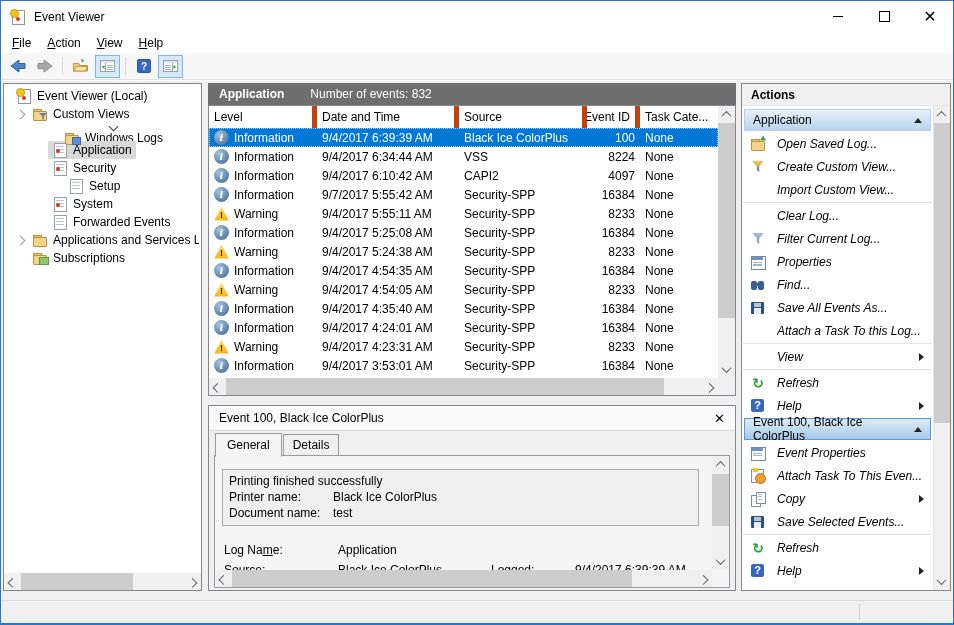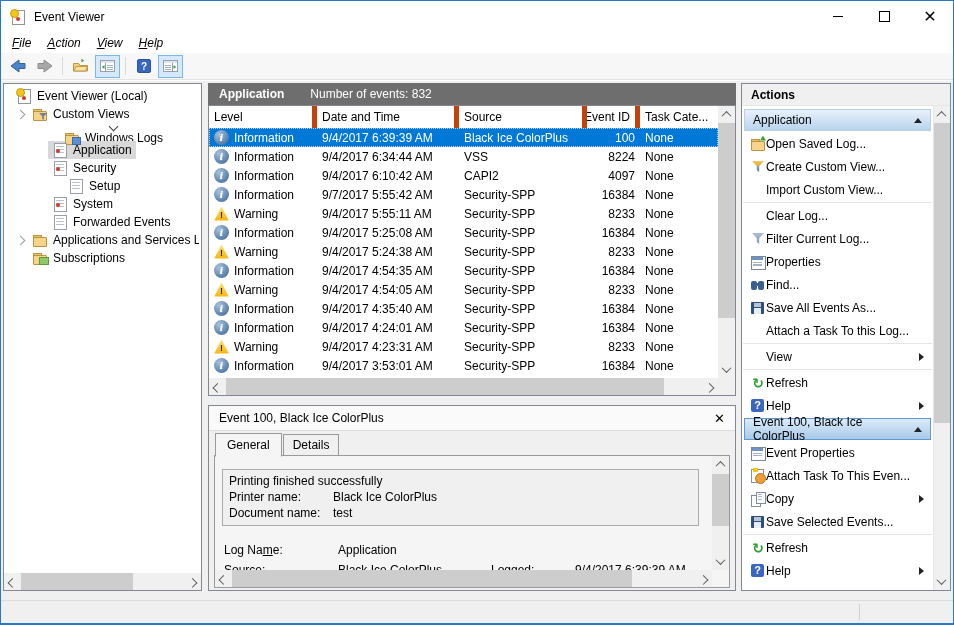--- a/index.html
+++ b/index.html
@@ -12,21 +12,21 @@
   .title-icon{margin-left:9px;}
   .title-text{margin-left:8px;}
   .win-controls{margin-left:auto;display:flex;height:100%;}
   .win-btn{width:46px;height:100%;display:flex;align-items:center;justify-content:center;}
   .glyph-min{width:10px;height:1px;background:#000;}
   .glyph-max{width:9px;height:9px;border:1px solid #000;}
   .glyph-close{font-size:16px;line-height:1;font-family:"DejaVu Sans",sans-serif;}
 
   
   .menubar{position:absolute;top:31px;left:0;right:0;height:21px;display:flex;align-items:center;background:#fff;padding-left:3px;}
-  .menu-item{padding:2px 8px;font-style:italic;}
+  .menu-item{padding:2px 8px;}
   .toolbar{position:absolute;top:52px;left:0;right:0;height:27px;background:#f7f7f7;border-bottom:1px solid #e3e3e3;display:flex;align-items:center;padding-left:4px;gap:2px;box-sizing:border-box;}
   .tb-btn{width:25px;height:23px;display:flex;align-items:center;justify-content:center;border:1px solid transparent;box-sizing:border-box;}
   .tb-btn.active{background:#d5e9fa;border-color:#7ab8ea;}
   .tb-sep{width:1px;height:18px;background:#d9d9d9;margin:0 3px;}
 
   
   .main{position:absolute;top:80px;left:0;right:0;bottom:23px;background:#f0f0f0;}
   .tree-panel{position:absolute;left:2px;top:2px;width:199px;bottom:9px;background:#fff;border:1px solid #828790;box-sizing:border-box;overflow:hidden;}
   .mid{position:absolute;left:207px;top:2px;width:528px;bottom:9px;}
   .actions-panel{position:absolute;left:740px;right:2px;top:2px;bottom:9px;background:#fff;border:1px solid #828790;box-sizing:border-box;}
@@ -94,21 +94,21 @@
   .dc-hscroll{position:absolute;left:0;right:17px;bottom:0;height:17px;background:#f0f0f0;z-index:3;}
 
   
   .actions-title{height:21px;background:#f0f0f0;border-bottom:1px solid #e5e5e5;display:flex;align-items:center;padding:0 9px;font-weight:bold;}
   .act-scroll{position:absolute;top:22px;right:0;bottom:0;width:17px;background:#f0f0f0;border-left:1px solid #e6e6e6;box-sizing:border-box;}
   .act-col{position:absolute;top:22px;left:0;right:17px;bottom:0;overflow:hidden;padding-top:2px;}
   .sec-head{height:22px;margin:1px 2px;background:linear-gradient(#e8f1fb,#b9d4ee);border:1px solid #bad0e7;display:flex;align-items:center;padding:0 8px;box-sizing:border-box;}
   .sec-head.sel{border-color:#5e9ad2;background:linear-gradient(#dcebfa,#a8c9e8);}
   .sec-label{flex:1;}
   .sec-col{width:0;height:0;border-left:4px solid transparent;border-right:4px solid transparent;border-bottom:5px solid #222;}
-  .act-item{height:23px;display:flex;align-items:center;padding-left:8px;}
+  .act-item{height:23px;display:flex;align-items:center;padding-left:8px;gap:11px;font-style:italic;}
   .act-label{flex:1;white-space:nowrap;overflow:hidden;}
   .subarrow{width:0;height:0;border-top:4px solid transparent;border-bottom:4px solid transparent;border-left:5px solid #222;margin-right:9px;flex:none;}
   .act-sep{height:1px;background:#e4e4e4;margin:1px 1px;}
 
   
   .statusbar{position:absolute;left:0;right:0;bottom:0;height:23px;background:#f0f0f0;border-top:1px solid #dcdcdc;box-sizing:border-box;}
   .status-div{position:absolute;left:858px;top:3px;bottom:3px;width:1px;background:#d0d0d0;}
 
   
   .ic{position:relative;width:16px;height:16px;flex:none;display:inline-block;}

